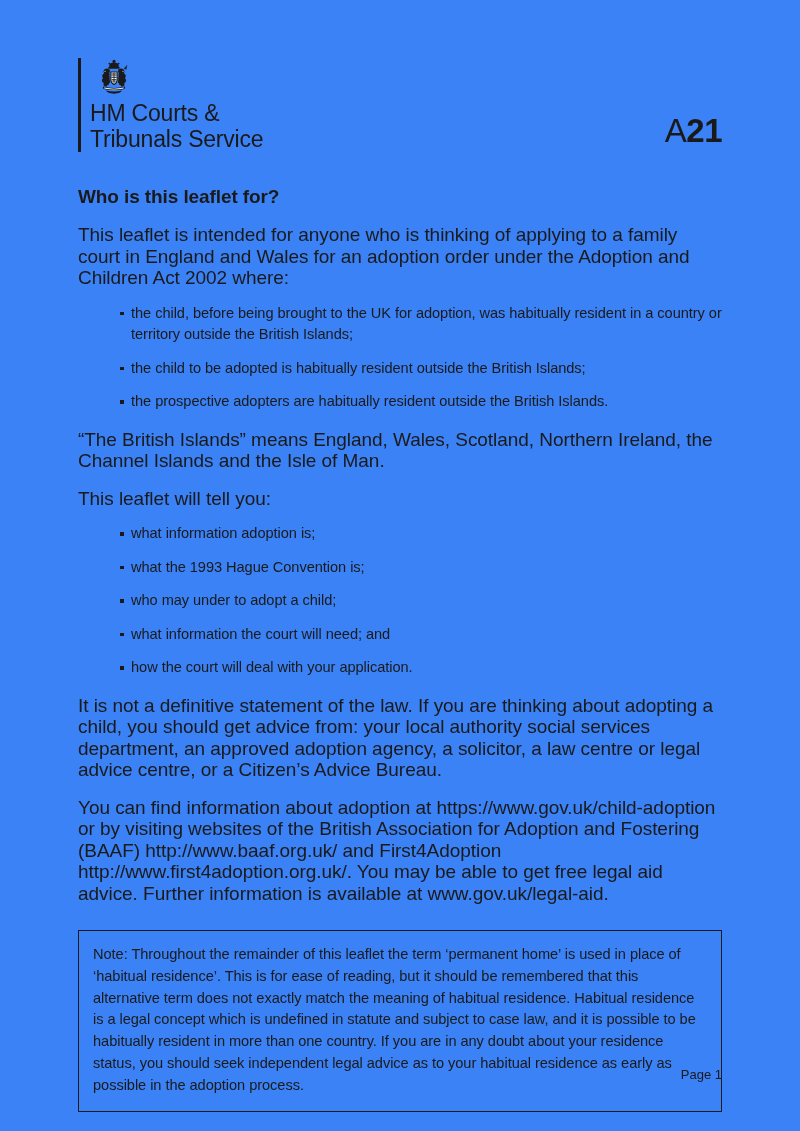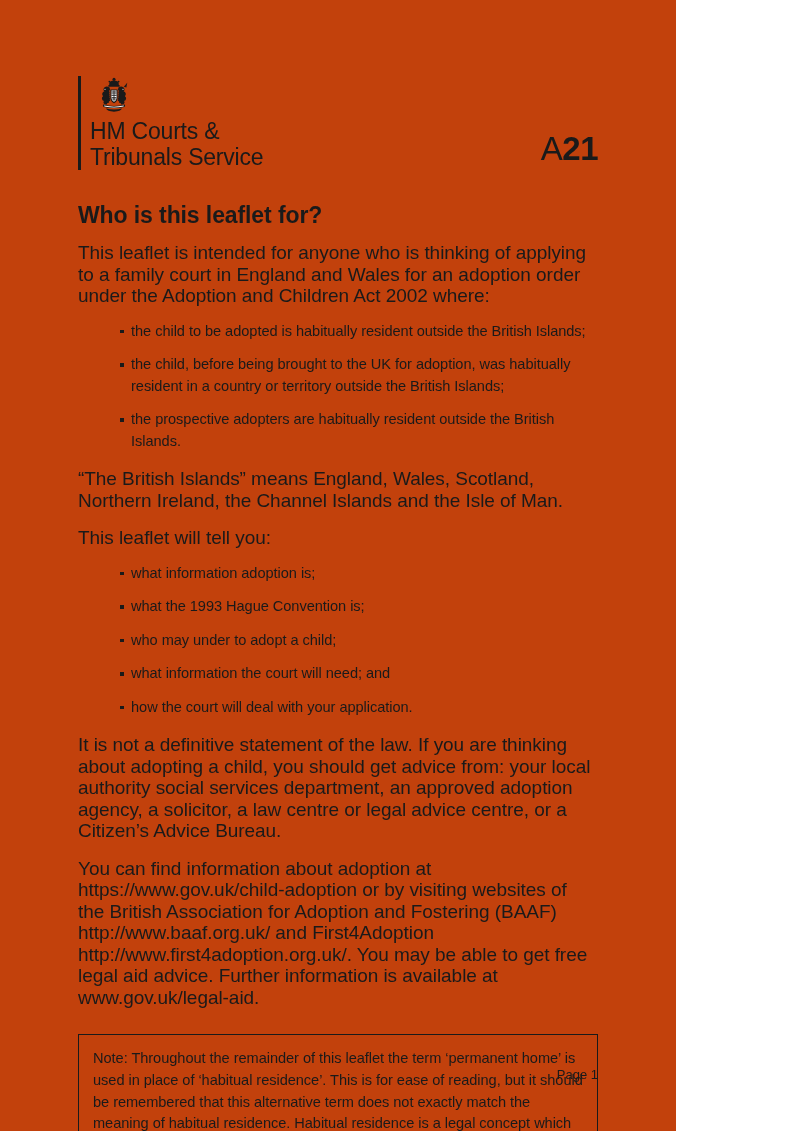--- a/index.html
+++ b/index.html
@@ -9,25 +9,25 @@
   }
   body {
     width: 800px;
     height: 1131px;
     font-family: "Liberation Sans", sans-serif;
     color: #1a1a1a;
     -webkit-font-smoothing: antialiased;
   }
   .page {
     position: relative;
-    width: 676px;
+    width: 800px;
     height: 1131px;
     box-sizing: border-box;
-    padding: 18px 78px;
-    background: #c2410c;
+    padding: 0 78px;
+    background: #3b82f6;
   }
 
   
   .header {
     position: relative;
     display: flex;
     align-items: flex-end;
     justify-content: space-between;
     padding-top: 58px;
   }
@@ -79,21 +79,21 @@
     font-size: 27px;
     line-height: 33px;
     font-weight: 700;
     letter-spacing: -0.3px;
     max-width: 600px;
   }
 
   
   .section-heading {
     margin: 34px 0 0 0;
-    font-size: 23px;
+    font-size: 19px;
     line-height: 22px;
     font-weight: 700;
     letter-spacing: -0.1px;
   }
 
   
   p.body {
     margin: 16px 0 0 0;
     font-size: 19px;
     line-height: 21.5px;
@@ -193,22 +193,22 @@
 
     <div class="form-code"><span>A</span><span class="code-bold">21</span></div>
   </div>
 
 
   <h2 class="section-heading">Who is this leaflet for?</h2>
 
   <p class="body">This leaflet is intended for anyone who is thinking of applying to a family court in England and Wales for an adoption order under the Adoption and Children Act 2002 where:</p>
 
   <ul class="bullets">
+    <li>the child, before being brought to the UK for adoption, was habitually resident in a country or territory outside the British Islands;</li>
     <li>the child to be adopted is habitually resident outside the British Islands;</li>
-    <li>the child, before being brought to the UK for adoption, was habitually resident in a country or territory outside the British Islands;</li>
     <li>the prospective adopters are habitually resident outside the British Islands.</li>
   </ul>
 
   <p class="body">“The British Islands” means England, Wales, Scotland, Northern Ireland, the Channel Islands and the Isle of Man.</p>
 
   <p class="body">This leaflet will tell you:</p>
 
   <ul class="bullets">
     <li>what information adoption is;</li>
     <li>what the 1993 Hague Convention is;</li>

